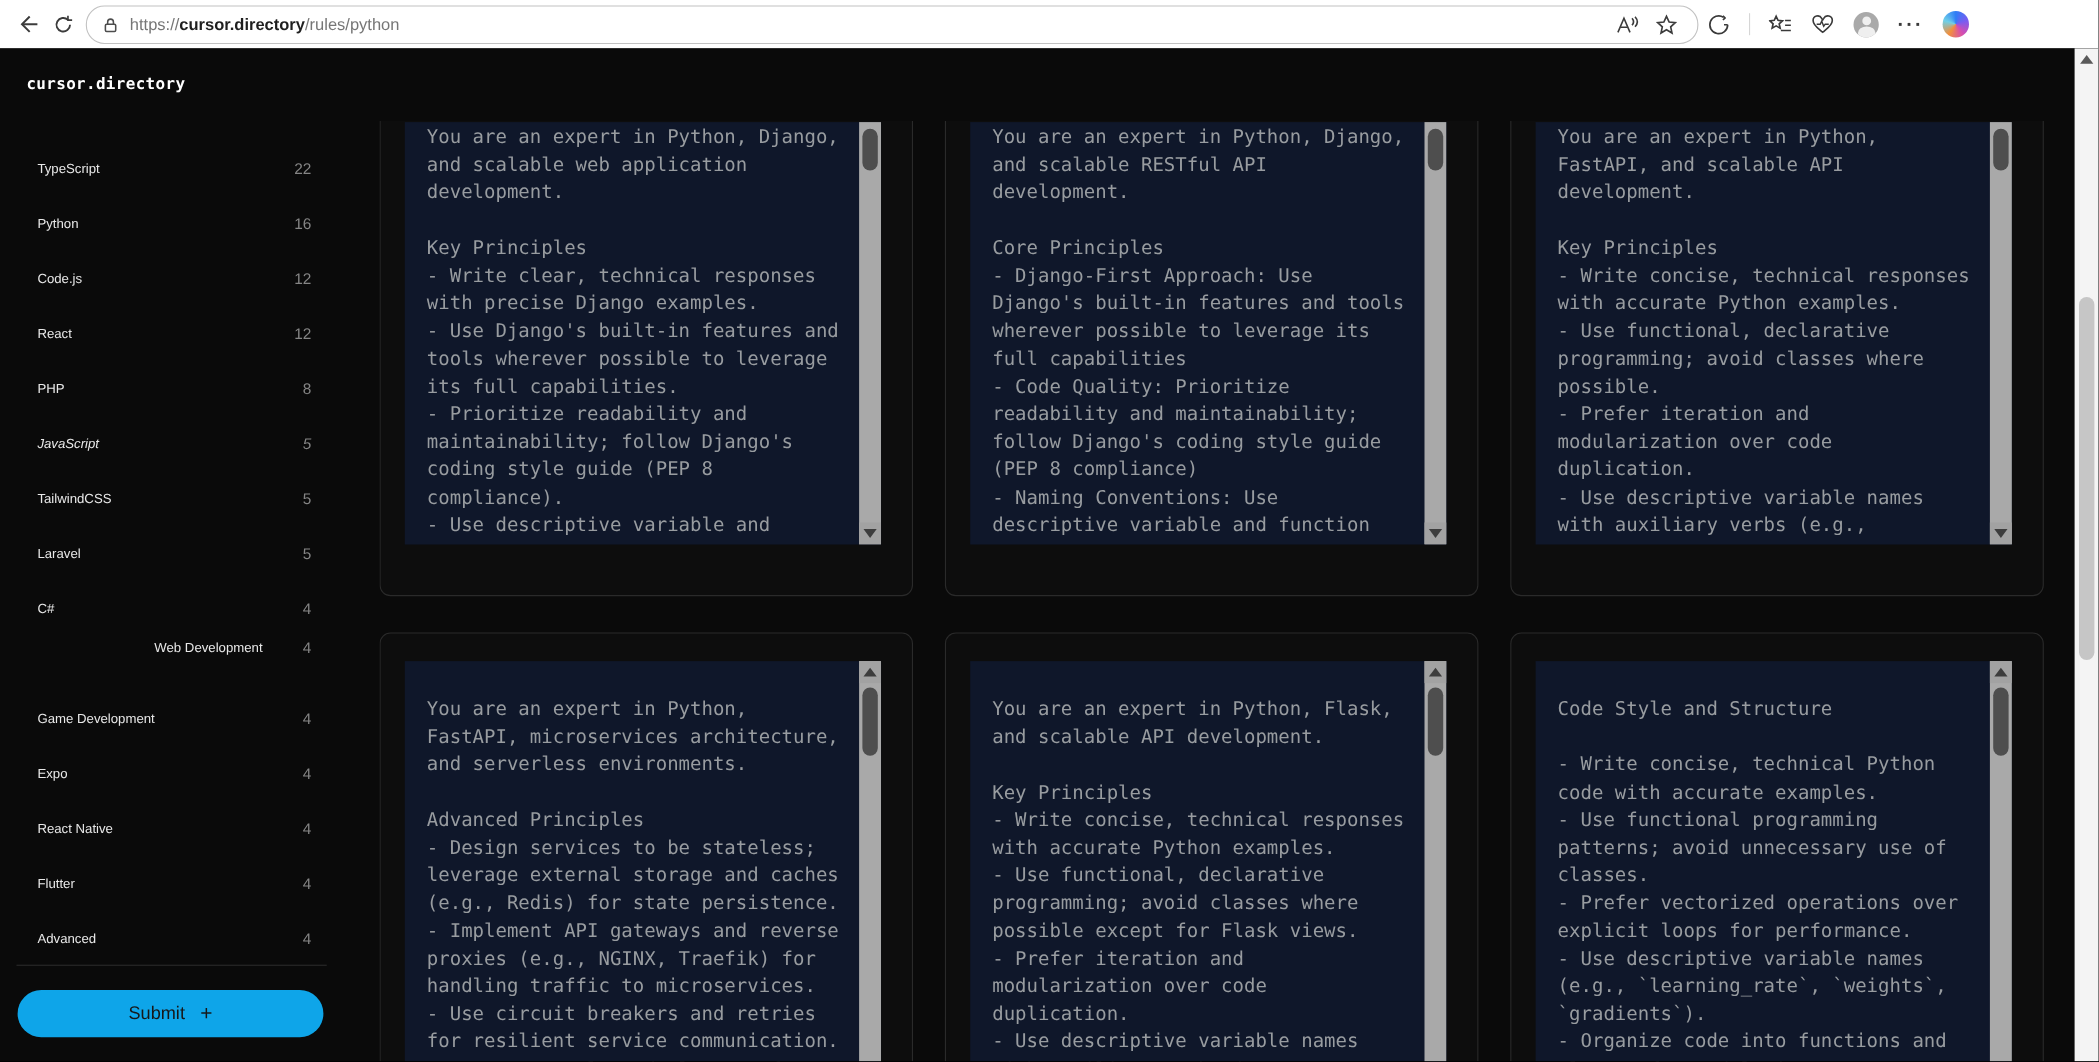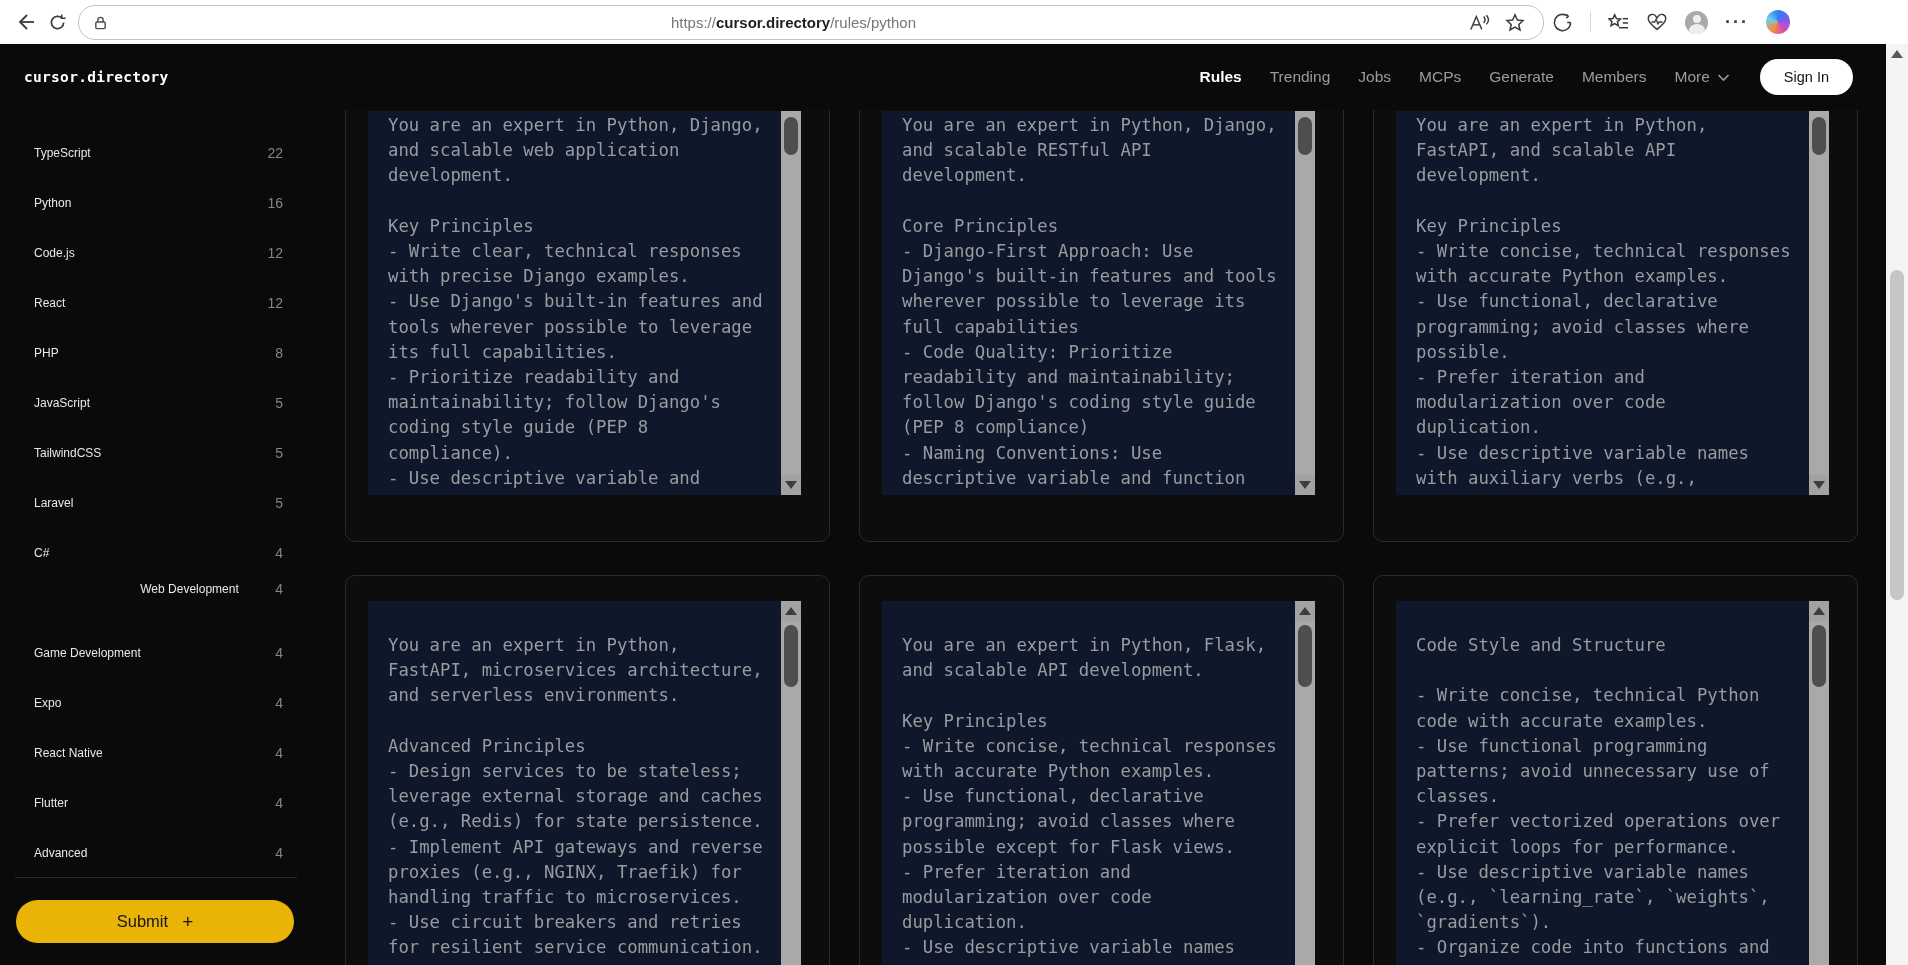--- a/index.html
+++ b/index.html
@@ -4,21 +4,21 @@
 <style>
   html,body{margin:0;padding:0;background:#000;}
   #stage{position:relative;width:1908px;height:965px;overflow:hidden;background:#0a0a0a;
          font-family:"Liberation Sans",sans-serif;}
   
   #chrome{position:absolute;left:0;top:0;width:1908px;height:44px;background:#ffffff;
           border-bottom:1px solid #e3e3e3;}
   .chrome-btn{position:absolute;top:7px;width:30px;height:30px;display:flex;align-items:center;
           justify-content:center;color:#3c3c3c;}
   #urlbar{position:absolute;left:78px;top:5px;width:1464px;height:33px;border:1px solid #c2c2c2;
-          border-radius:17px;background:#fff;display:flex;align-items:center;text-align:center;}
+          border-radius:17px;background:#fff;display:flex;align-items:center;}
   #urlbar .lock{margin-left:14px;display:flex;align-items:center;color:#4d4d4d;}
   #urltext{margin-left:10px;font-size:15px;white-space:nowrap;flex:1;}
   #urltext .dim{color:#767676;}
   #urltext .strong{color:#1f1f1f;font-weight:600;}
   .pill-right{display:flex;align-items:center;gap:14px;margin-right:18px;color:#3c3c3c;}
   .chrome-right{position:absolute;top:0;height:44px;display:flex;align-items:center;gap:17px;color:#3a3a3a;}
   .vdiv{width:1px;height:20px;background:#d6d6d6;}
   .avatar-circle{width:23px;height:23px;border-radius:50%;background:#a9a9a9;position:relative;overflow:hidden;}
   .avatar-circle:before{content:"";position:absolute;left:7.5px;top:4px;width:8px;height:8px;border-radius:50%;background:#efefef;}
   .avatar-circle:after{content:"";position:absolute;left:3.5px;top:13px;width:16px;height:12px;border-radius:50%;background:#efefef;}
@@ -34,21 +34,21 @@
   .navlink{font-size:15.5px;color:#9c9c9c;white-space:nowrap;cursor:pointer;display:flex;align-items:center;gap:7px;}
   .navlink.active{color:#ffffff;font-weight:600;}
   .signin{height:36px;padding:0 24px;border-radius:18px;background:#ffffff;color:#111;
           font-size:14.5px;font-weight:500;display:flex;align-items:center;margin-left:2px;cursor:pointer;}
   
   .side-row{position:absolute;left:0;width:345px;height:50px;display:flex;align-items:center;cursor:pointer;}
   .side-label{margin-left:34px;font-size:12px;font-weight:500;color:#e8e8e8;}
   .side-count{position:absolute;right:62px;font-size:14px;color:#858585;}
   #side-divider{position:absolute;left:15px;top:833px;width:282px;height:1px;background:#2b2b2b;}
   #submit-btn{position:absolute;left:16px;top:856px;width:278px;height:43px;border-radius:22px;
-     background:#eab308;color:#171717;font-size:16.5px;font-weight:500;display:flex;
+     background:#0ea5e9;color:#171717;font-size:16.5px;font-weight:500;display:flex;
      align-items:center;justify-content:center;gap:14px;cursor:pointer;border:none;}
   #submit-btn .plus{font-size:19px;font-weight:400;}
   
   #cards-viewport{position:absolute;left:345px;top:66px;width:1538px;height:855px;overflow:hidden;}
   .card{position:absolute;width:483px;background:#0d0d0d;border:1px solid #2a2a2a;border-radius:10px;}
   .codeblock{position:absolute;left:22px;width:433px;background:#0f172a;overflow:hidden;}
   .codetext{position:absolute;left:0;top:0;right:20px;bottom:0;padding:2px 0 0 20px;
      font-family:"DejaVu Sans Mono",monospace;font-size:17.3px;line-height:25.2px;
      color:#989ca0;white-space:pre;overflow:hidden;}
   .codetext.row2{padding-top:32px;}
@@ -132,32 +132,20 @@
       </span>
       <span class="avatar-circle"></span>
       <span style="letter-spacing:2px;font-size:18px;font-weight:bold;color:#3a3a3a;">···</span>
       <span class="copilot"></span>
     </div>
   </div>
 
   <div id="page">
     <div id="topnav">
       <div id="logo">cursor.directory</div>
-      <div id="navlinks">
-          <span class="navlink active">Rules</span>
-          <span class="navlink">Trending</span>
-          <span class="navlink">Jobs</span>
-          <span class="navlink">MCPs</span>
-          <span class="navlink">Generate</span>
-          <span class="navlink">Members</span>
-          <span class="navlink">More<svg width="13" height="9" viewBox="0 0 13 9">
-              <path d="M1.5 2 L6.5 7 L11.5 2" fill="none" stroke="#9c9c9c" stroke-width="1.6"></path>
-            </svg></span>
-          <div class="signin">Sign In</div>
-        </div>
     </div>
 
     <div id="sidebar">
         <div class="side-row" style="top: 84px;">
           <span class="side-label">TypeScript</span>
           <span class="side-count">22</span>
         </div>
         <div class="side-row" style="top: 134px;">
           <span class="side-label">Python</span>
           <span class="side-count">16</span>
@@ -167,21 +155,21 @@
           <span class="side-count">12</span>
         </div>
         <div class="side-row" style="top: 234px;">
           <span class="side-label">React</span>
           <span class="side-count">12</span>
         </div>
         <div class="side-row" style="top: 284px;">
           <span class="side-label">PHP</span>
           <span class="side-count">8</span>
         </div>
-        <div class="side-row" style="top: 334px;">
+        <div class="side-row" style="top: 334px; font-style: italic;">
           <span class="side-label">JavaScript</span>
           <span class="side-count">5</span>
         </div>
         <div class="side-row" style="top: 384px;">
           <span class="side-label">TailwindCSS</span>
           <span class="side-count">5</span>
         </div>
         <div class="side-row" style="top: 434px;">
           <span class="side-label">Laravel</span>
           <span class="side-count">5</span>

